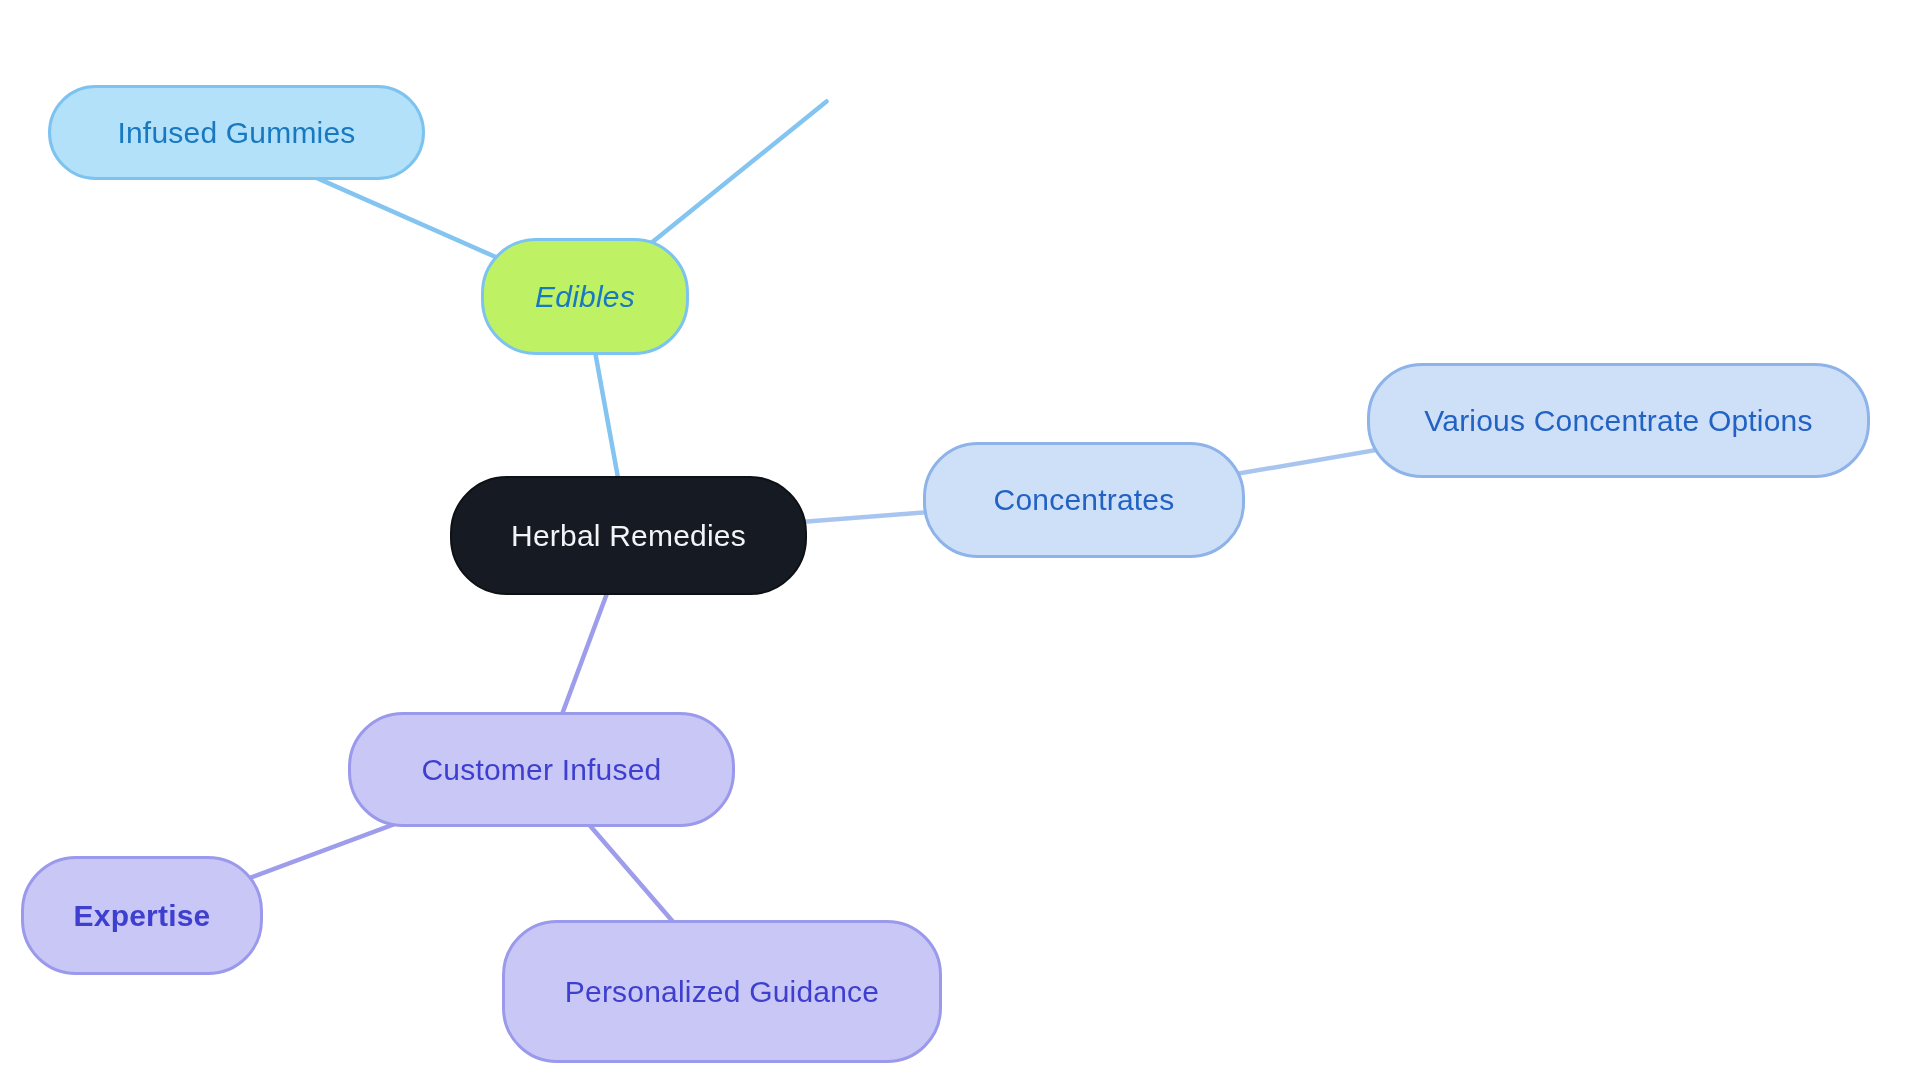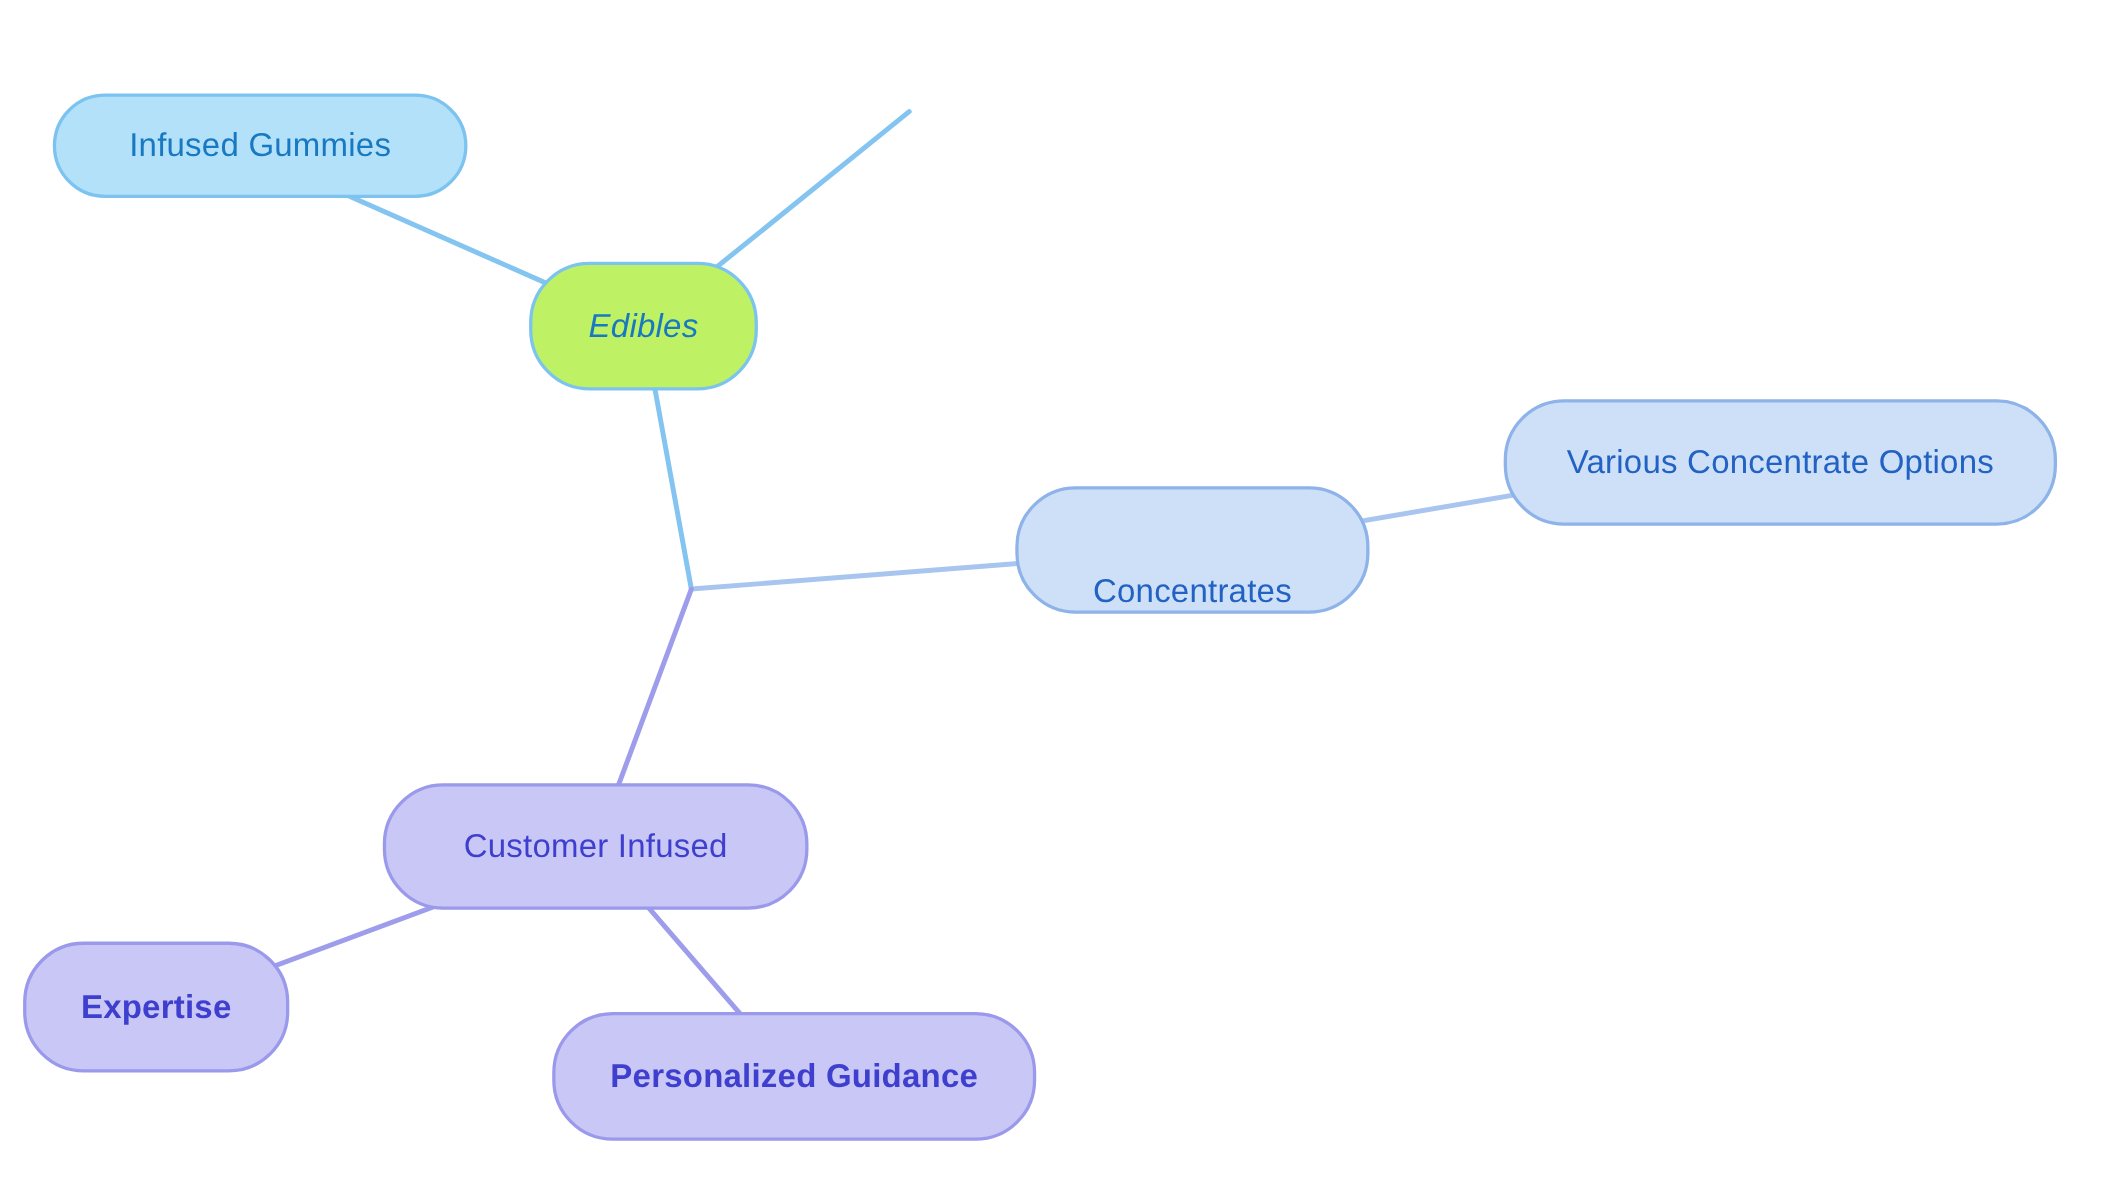--- a/index.html
+++ b/index.html
@@ -40,42 +40,45 @@
     letter-spacing: 0.2px;
     white-space: nowrap;
     cursor: default;
     user-select: none;
   }
   
   .n-root                { left: 450px;  top: 476px; width: 357px; height: 119px; border-radius: 57px; border-width: 2px; }
   .n-edibles             { left: 481px;  top: 238px; width: 208px; height: 117px; }
   .n-infused-gummies     { left: 48px;   top: 85px;  width: 377px; height: 95px; }
   .n-other-edible-types  { left: 638px;  top: 43px;  width: 377px; height: 117px; }
-  .n-concentrates        { left: 923px;  top: 442px; width: 322px; height: 116px; align-items: flex-end; }
+  .n-concentrates        { left: 923px;  top: 442px; width: 322px; height: 116px; }
   .n-various-options     { left: 1367px; top: 351px; width: 503px; height: 115px; }
   .n-customer-support    { left: 348px;  top: 712px; width: 387px; height: 115px; }
   .n-expertise           { left: 21px;   top: 856px; width: 242px; height: 119px; font-weight: bold; }
-  .n-personalized        { left: 502px;  top: 920px; width: 440px; height: 117px; font-weight: bold; }
+  .n-personalized        { left: 502px;  top: 920px; width: 440px; height: 143px; }
 </style>
 </head>
 <body>
 
 <div class="canvas" style="background-color: rgb(255, 255, 255);">
 
   <svg class="edges" viewBox="0 0 1920 1083" xmlns="http://www.w3.org/2000/svg" aria-hidden="true">
     <line x1="236.5" y1="142.5" x2="585" y2="296.5" style="stroke: rgb(131, 196, 241);"></line>
     <line x1="826.5" y1="101.5" x2="585" y2="296.5" style="stroke: rgb(131, 196, 241);"></line>
     <line x1="585" y1="296.5" x2="628.5" y2="535.5" style="stroke: rgb(131, 196, 241);"></line>
     <line x1="628.5" y1="535.5" x2="1084" y2="500" style="stroke: rgb(168, 197, 240);"></line>
     <line x1="1084" y1="500" x2="1618.5" y2="408.5" style="stroke: rgb(168, 197, 240);"></line>
     <line x1="628.5" y1="535.5" x2="541.5" y2="769.5" style="stroke: rgb(158, 157, 236);"></line>
     <line x1="541.5" y1="769.5" x2="149" y2="915.5" style="stroke: rgb(158, 157, 236);"></line>
     <line x1="541.5" y1="769.5" x2="722" y2="978.5" style="stroke: rgb(158, 157, 236);"></line>
   </svg>
 
+  <div class="node n-root" style="background-color: rgb(22, 27, 35); border-color: rgb(13, 16, 21); color: rgb(242, 244, 247);">
+    <span>Herbal Remedies</span>
+  </div>
 
   <div class="node n-edibles" style="background-color: #bef264; border-color: rgb(124, 195, 239); color: rgb(24, 120, 192); font-style: italic;">
     <span>Edibles</span>
   </div>
   <div class="node n-infused-gummies" style="background-color: rgb(179, 225, 250); border-color: rgb(124, 195, 239); color: rgb(24, 120, 192);">
     <span>Infused Gummies</span>
   </div>
 
   <div class="node n-concentrates" style="background-color: rgb(206, 224, 248); border-color: rgb(141, 179, 233); color: rgb(34, 98, 195);">
     <span>Concentrates</span>

